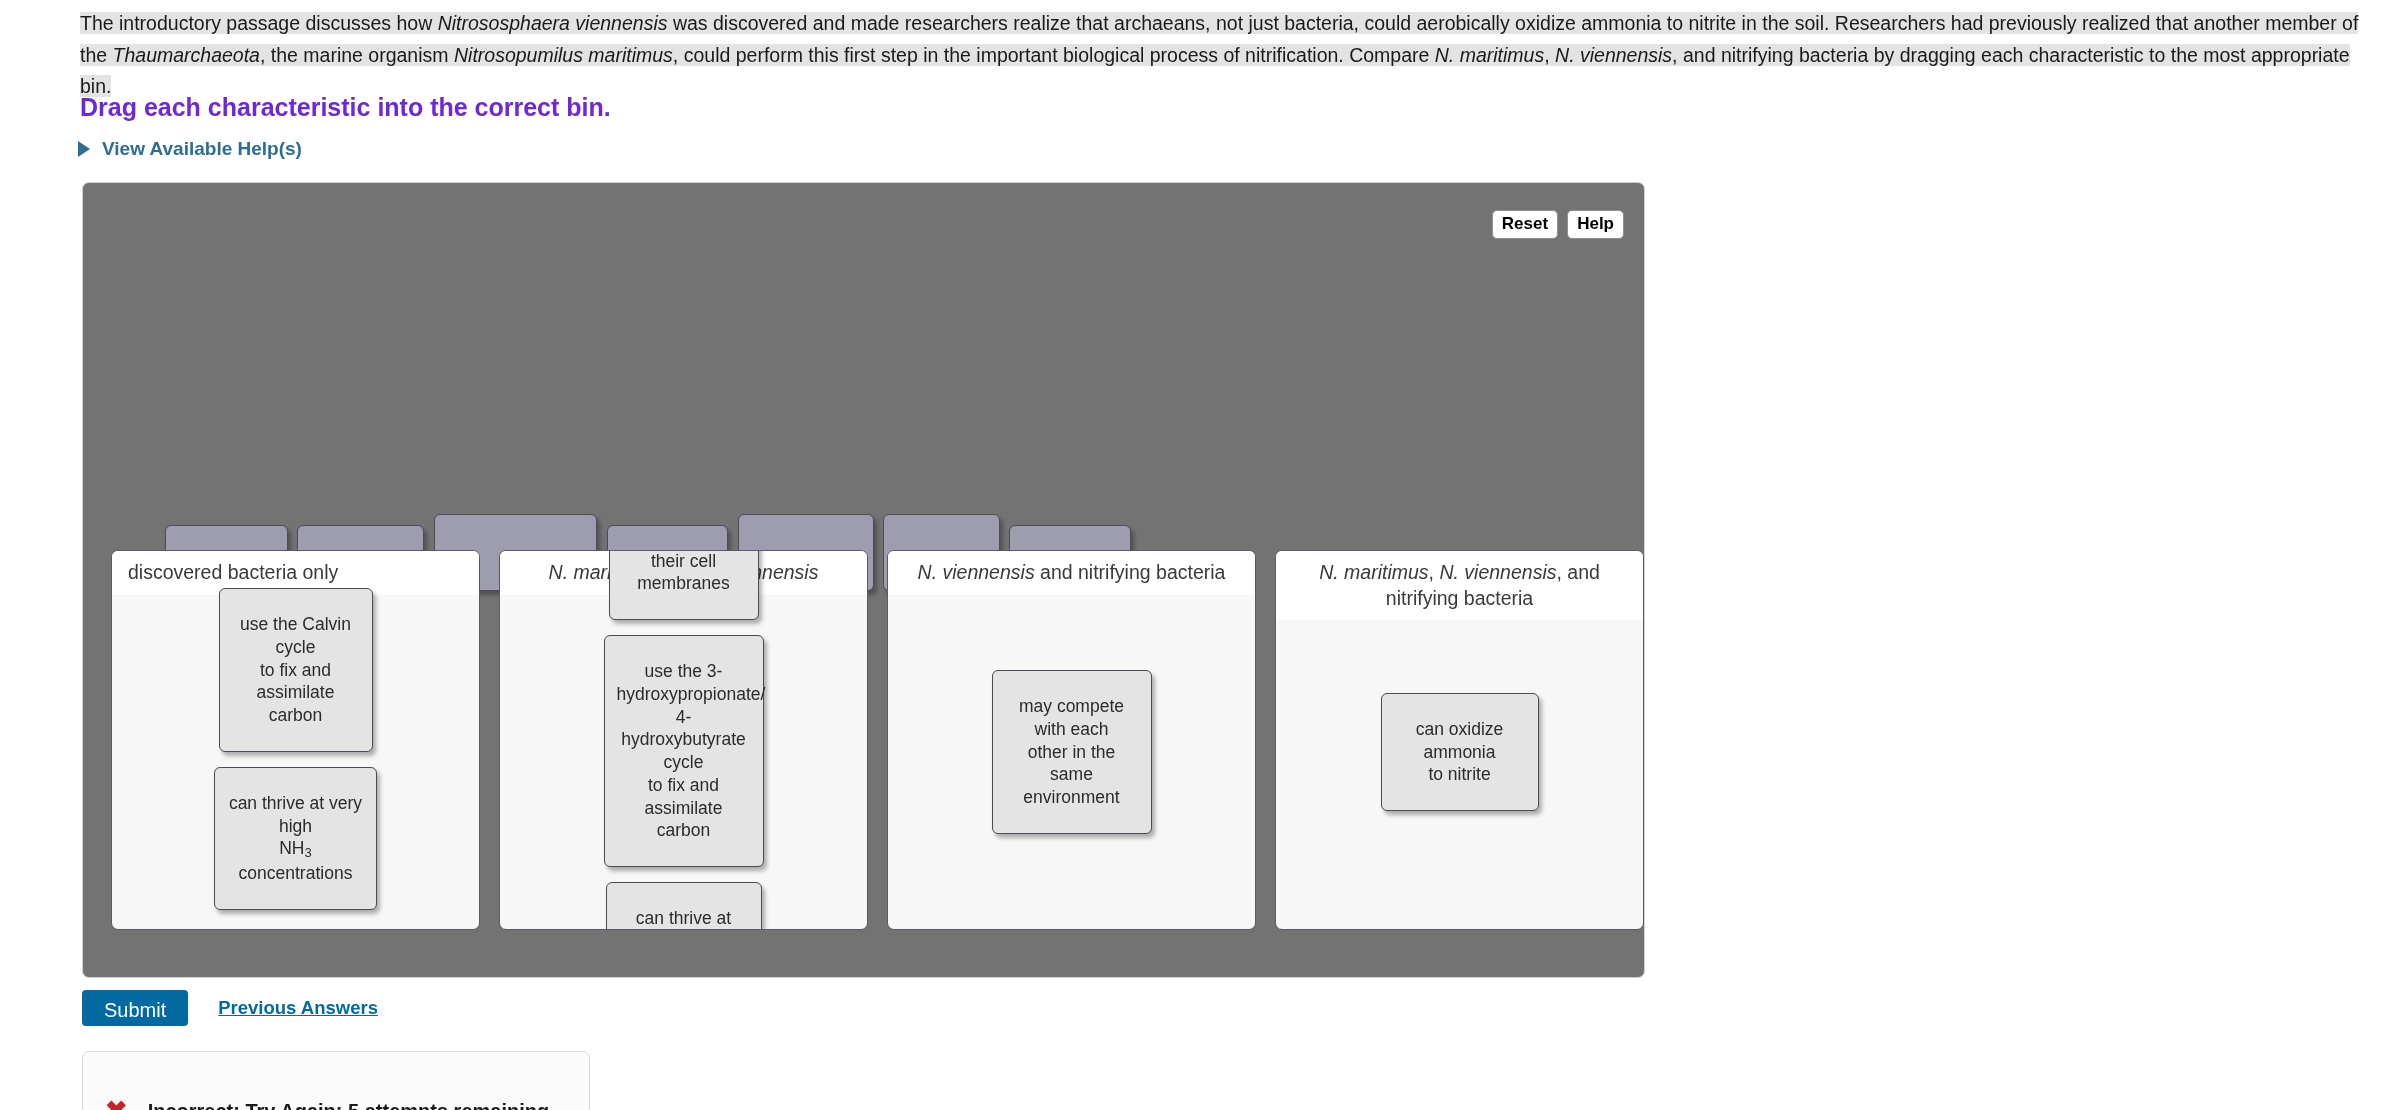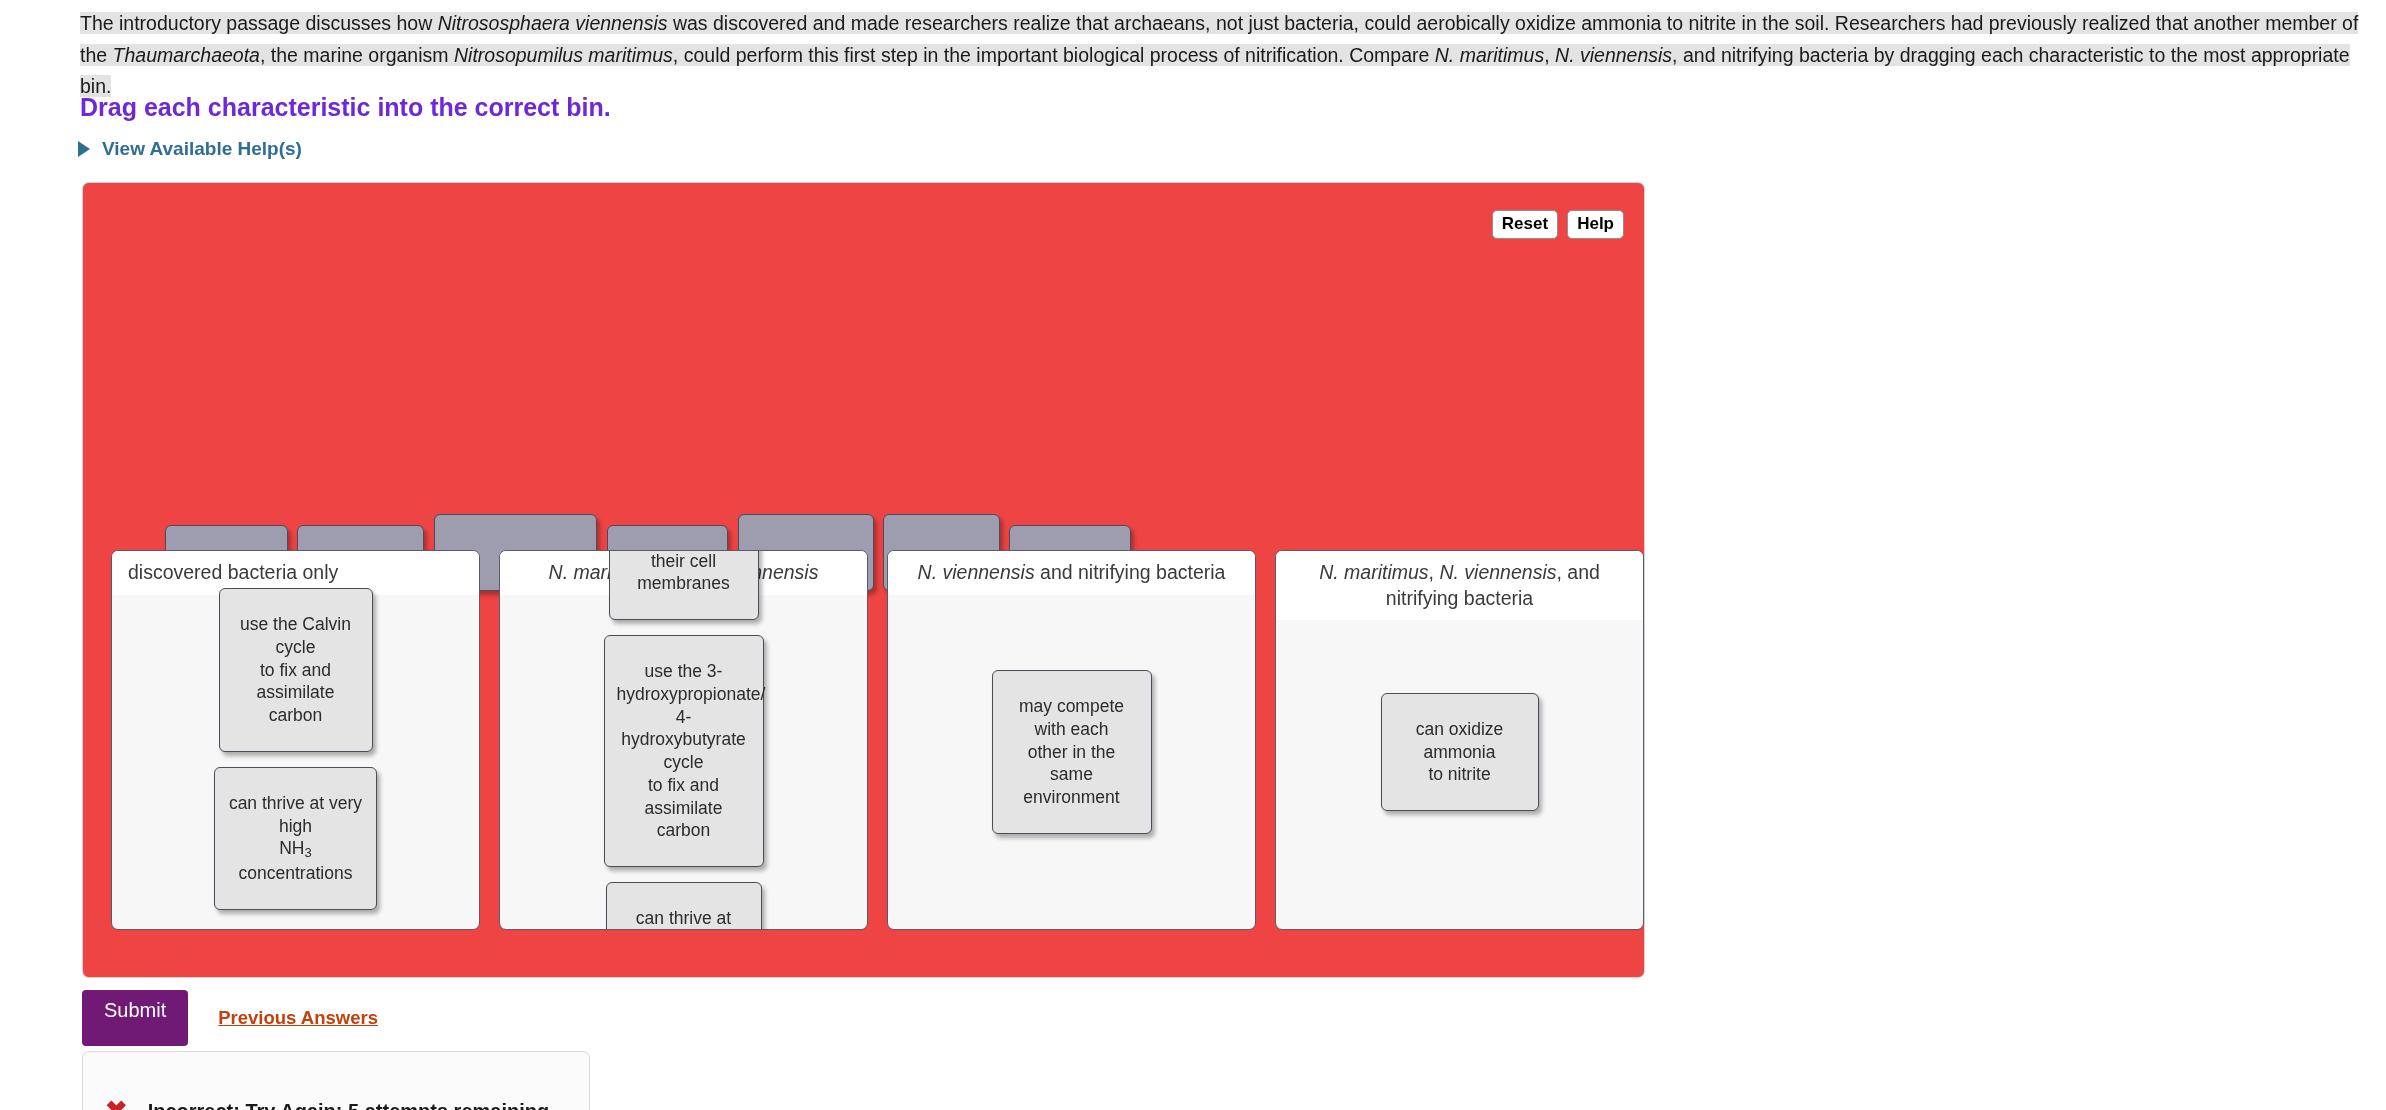--- a/index.html
+++ b/index.html
@@ -47,21 +47,21 @@
     color: #2e6e91;
   }
 
   
   .panel {
     position: absolute;
     left: 82px; top: 182px;
     width: 1563px; height: 796px;
     border: 1px solid #d2d2d2;
     border-radius: 7px;
-    background: #ef4444;
+    background: #737373;
   }
 
   .panel-tools {
     position: absolute;
     right: 20px; top: 27px;
     display: flex; gap: 9px;
   }
   .tool-btn {
     font-family: "Liberation Sans", sans-serif;
     font-size: 17px;
@@ -148,33 +148,33 @@
   }
   .chip sub { font-size: 13px; vertical-align: -0.22em; }
 
   
   .submit-row {
     position: absolute;
     left: 82px; top: 990px;
     display: flex; align-items: center; gap: 30px;
   }
   .submit-btn {
-    background: #701a75;
+    background: #0369a1;
     color: #ffffff;
     border: none;
     border-radius: 4px;
     font-family: "Liberation Sans", sans-serif;
     font-size: 20px;
-    padding: 9px 22px 24px 22px;
+    padding: 9px 22px 4px 22px;
     cursor: pointer;
   }
   .prev-link {
     font-size: 18.5px;
     font-weight: bold;
-    color: #c2410c;
+    color: #0369a1;
     text-decoration: underline;
     cursor: pointer;
   }
 
   
   .feedback {
     position: absolute;
     left: 82px; top: 1051px;
     width: 508px; height: 120px;
     border: 1px solid #d9d9d9;

